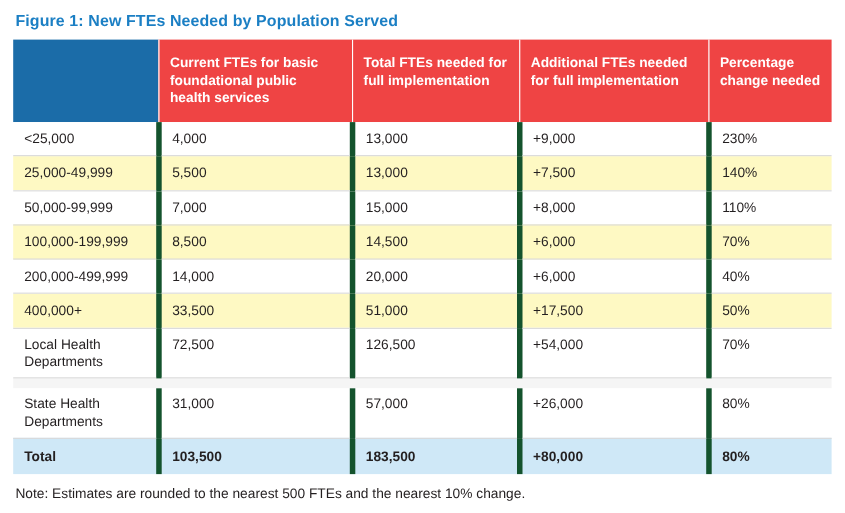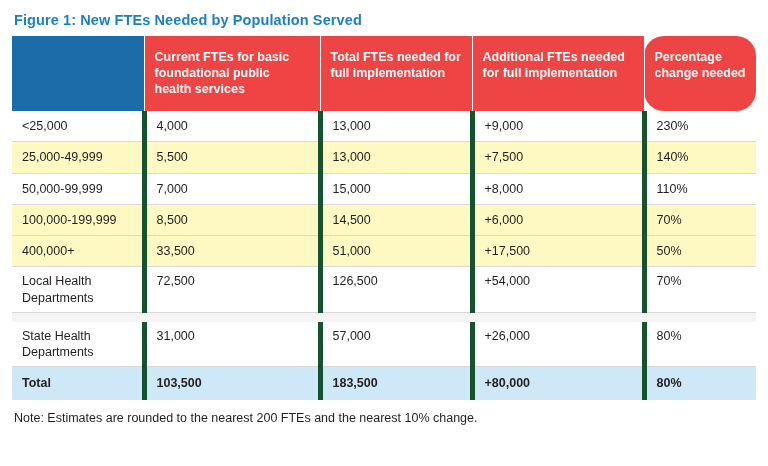--- a/index.html
+++ b/index.html
@@ -44,21 +44,21 @@
     background: #ef4444;
     color: #ffffff;
     font-weight: bold;
     font-size: 12.5px;
     text-align: left;
     vertical-align: top;
     padding: 13px 10px 14px 10px;
     line-height: 1.28;
     border-right: 1px solid #ffffff;
   }
-  thead th:last-child { border-right: none; border-radius: 20px; }
+  thead th:last-child { border-right: none; }
   thead th.corner { background: #1b6ca8; }
 
   tbody td {
     padding: 7px 10px 7px 10px;
     vertical-align: top;
     line-height: 1.3;
     border-right: 5px solid #14532d;
     border-bottom: 1px solid #d9d9d9;
     font-size: 12.5px;
     color: #231f20;
@@ -138,20 +138,27 @@
       </tr>
 
       <tr class="alt">
         <td>100,000-199,999</td>
         <td>8,500</td>
         <td>14,500</td>
         <td>+6,000</td>
         <td>70%</td>
       </tr>
 
+      <tr>
+        <td>200,000-499,999</td>
+        <td>14,000</td>
+        <td>20,000</td>
+        <td>+6,000</td>
+        <td>40%</td>
+      </tr>
 
       <tr class="alt">
         <td>400,000+</td>
         <td>33,500</td>
         <td>51,000</td>
         <td>+17,500</td>
         <td>50%</td>
       </tr>
 
       <tr class="twoline">
@@ -178,15 +185,15 @@
         <td>Total</td>
         <td>103,500</td>
         <td>183,500</td>
         <td>+80,000</td>
         <td>80%</td>
       </tr>
 
     </tbody>
   </table>
 
-  <div class="note">Note: Estimates are rounded to the nearest 200 FTEs and the nearest 10% change.</div>
+  <div class="note">Note: Estimates are rounded to the nearest 500 FTEs and the nearest 10% change.</div>
 
 </div>
 
 </body></html>

